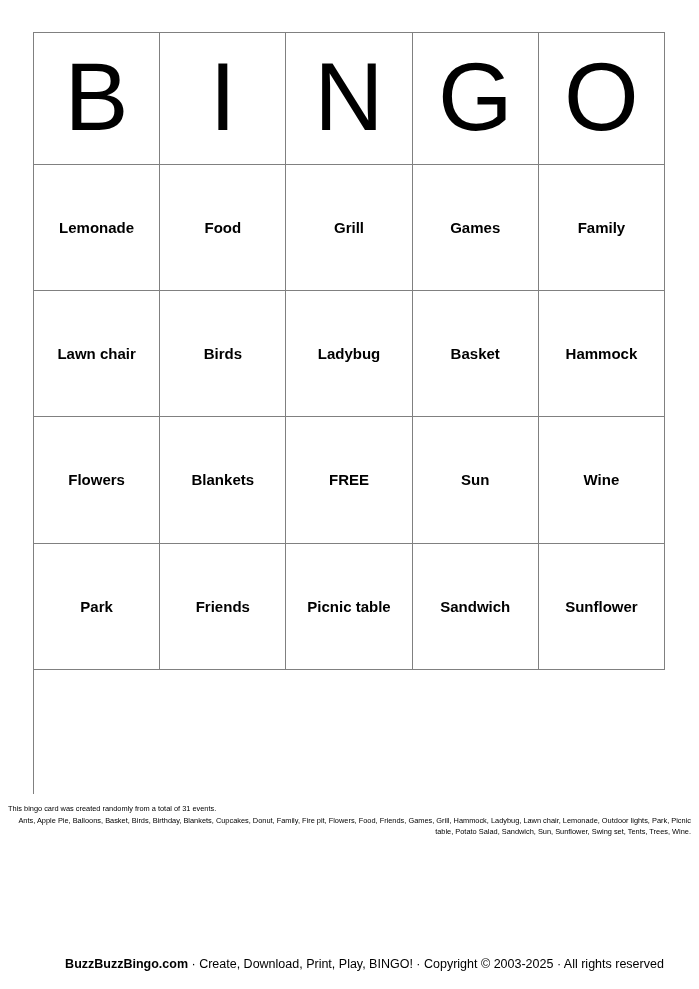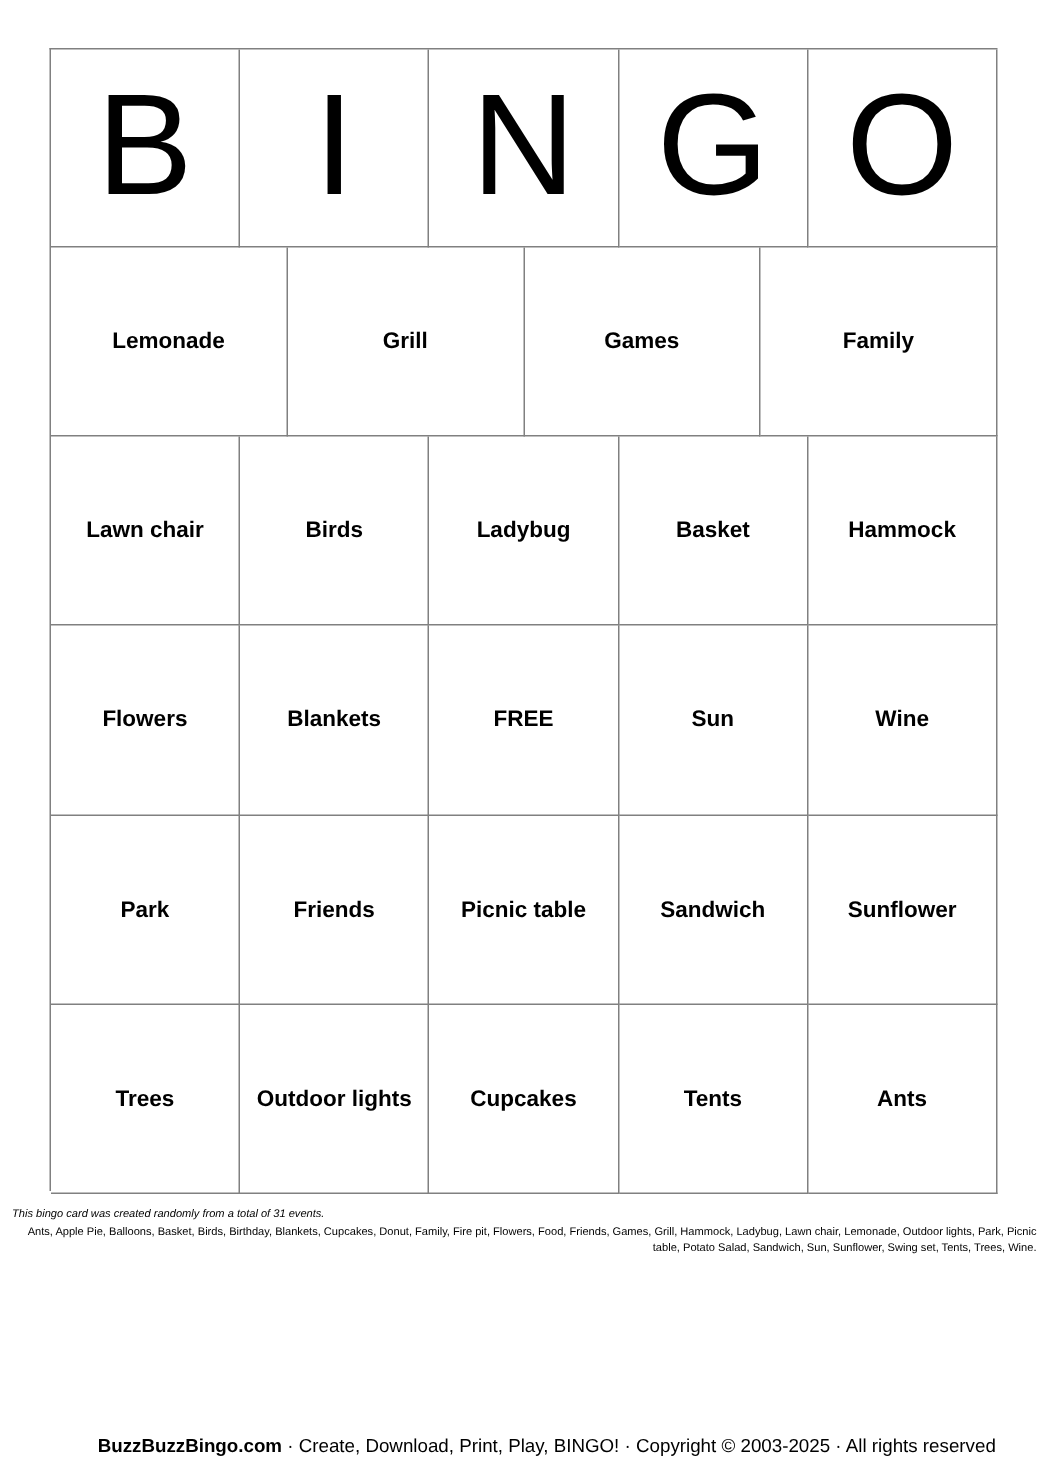--- a/index.html
+++ b/index.html
@@ -73,21 +73,20 @@
     top: 803px;
     width: 683px;
     font-size: 7.4px;
     line-height: 11.7px;
     color: #000000;
     text-align: left;
   }
 
   #card-note .note-line {
     display: block;
-    font-style: italic;
   }
 
   #card-note .word-list {
     display: block;
     text-align: right;
   }
 
   #page-footer {
     position: absolute;
     left: 0;
@@ -125,20 +124,23 @@
     <div class="bingo-cell">
       <span class="header-letter">O</span>
     </div>
   </div>
 
   <div class="bingo-row">
     <div class="bingo-cell">
       <span class="cell-text">Lemonade</span>
     </div>
     <div class="bingo-cell">
+      <span class="cell-text">Food</span>
+    </div>
+    <div class="bingo-cell">
       <span class="cell-text">Grill</span>
     </div>
     <div class="bingo-cell">
       <span class="cell-text">Games</span>
     </div>
     <div class="bingo-cell">
       <span class="cell-text">Family</span>
     </div>
   </div>
 
@@ -189,37 +191,20 @@
       <span class="cell-text">Picnic table</span>
     </div>
     <div class="bingo-cell">
       <span class="cell-text">Sandwich</span>
     </div>
     <div class="bingo-cell">
       <span class="cell-text">Sunflower</span>
     </div>
   </div>
 
-  <div class="bingo-row">
-    <div class="bingo-cell">
-      <span class="cell-text">Trees</span>
-    </div>
-    <div class="bingo-cell">
-      <span class="cell-text">Outdoor lights</span>
-    </div>
-    <div class="bingo-cell">
-      <span class="cell-text">Cupcakes</span>
-    </div>
-    <div class="bingo-cell">
-      <span class="cell-text">Tents</span>
-    </div>
-    <div class="bingo-cell">
-      <span class="cell-text">Ants</span>
-    </div>
-  </div>
 
 </div>
 
 <div id="card-note">
   <span class="note-line">This bingo card was created randomly from a total of 31 events.</span>
   <span class="word-list">Ants, Apple Pie, Balloons, Basket, Birds, Birthday, Blankets, Cupcakes, Donut, Family, Fire pit, Flowers, Food, Friends, Games, Grill, Hammock, Ladybug, Lawn chair, Lemonade, Outdoor lights, Park, Picnic table, Potato Salad, Sandwich, Sun, Sunflower, Swing set, Tents, Trees, Wine.</span>
 </div>
 
 <div id="page-footer">
   <span class="brand">BuzzBuzzBingo.com</span><span> · Create, Download, Print, Play, BINGO! · Copyright © 2003-2025 · All rights reserved</span>

